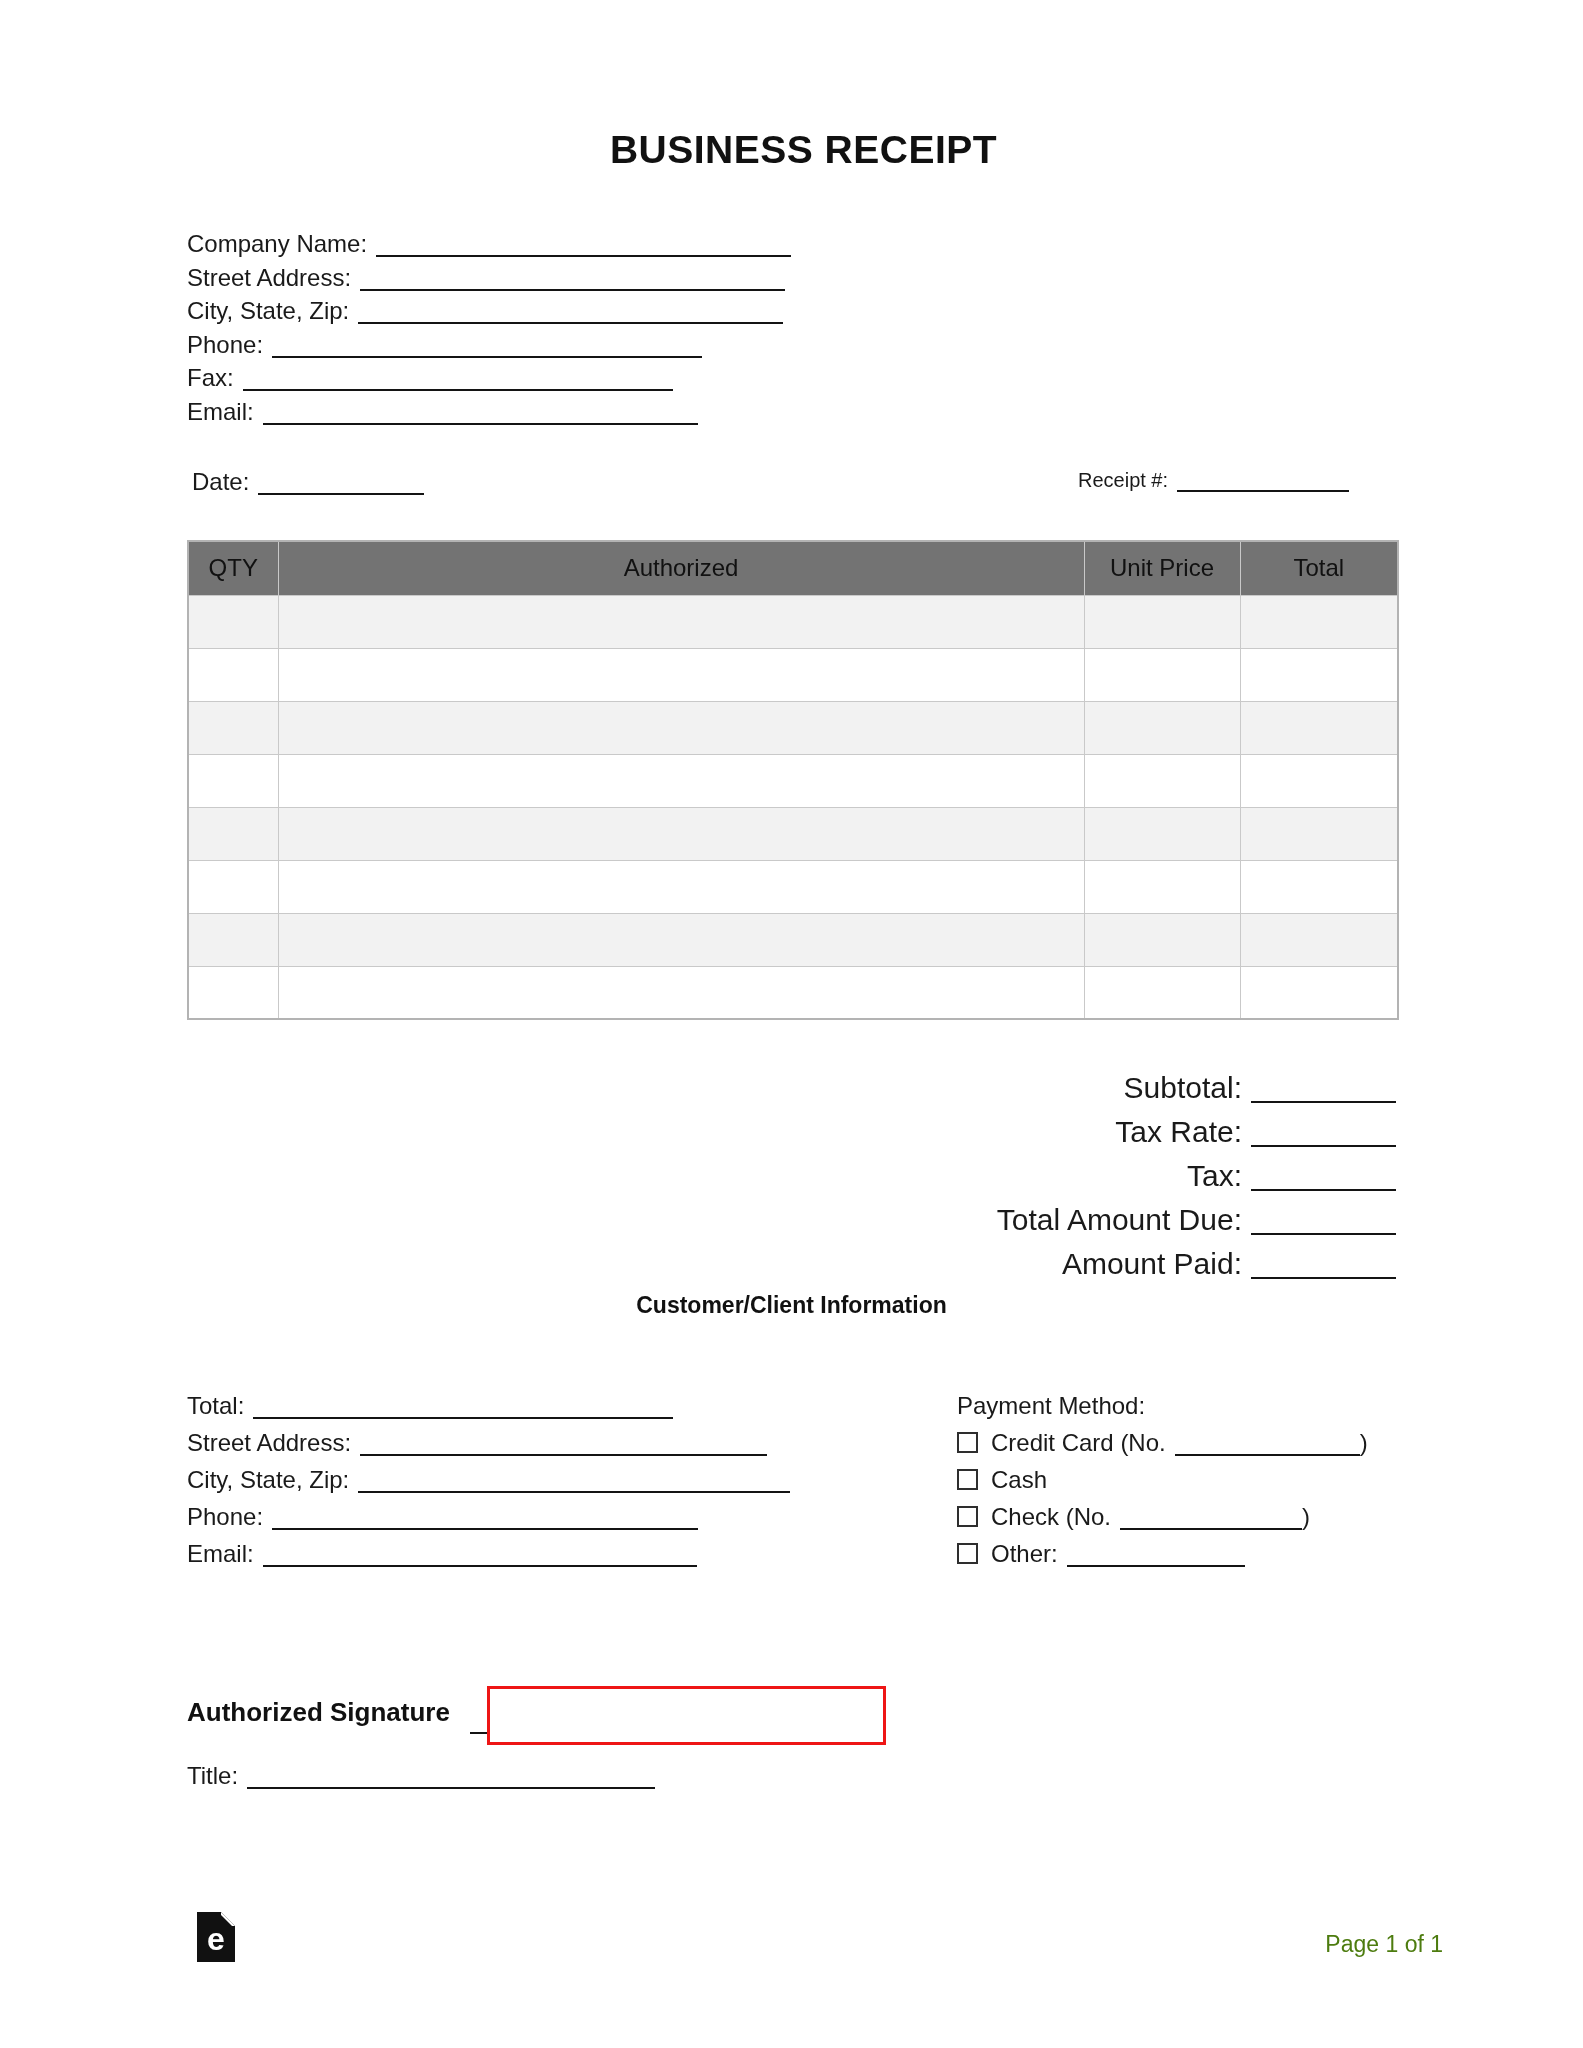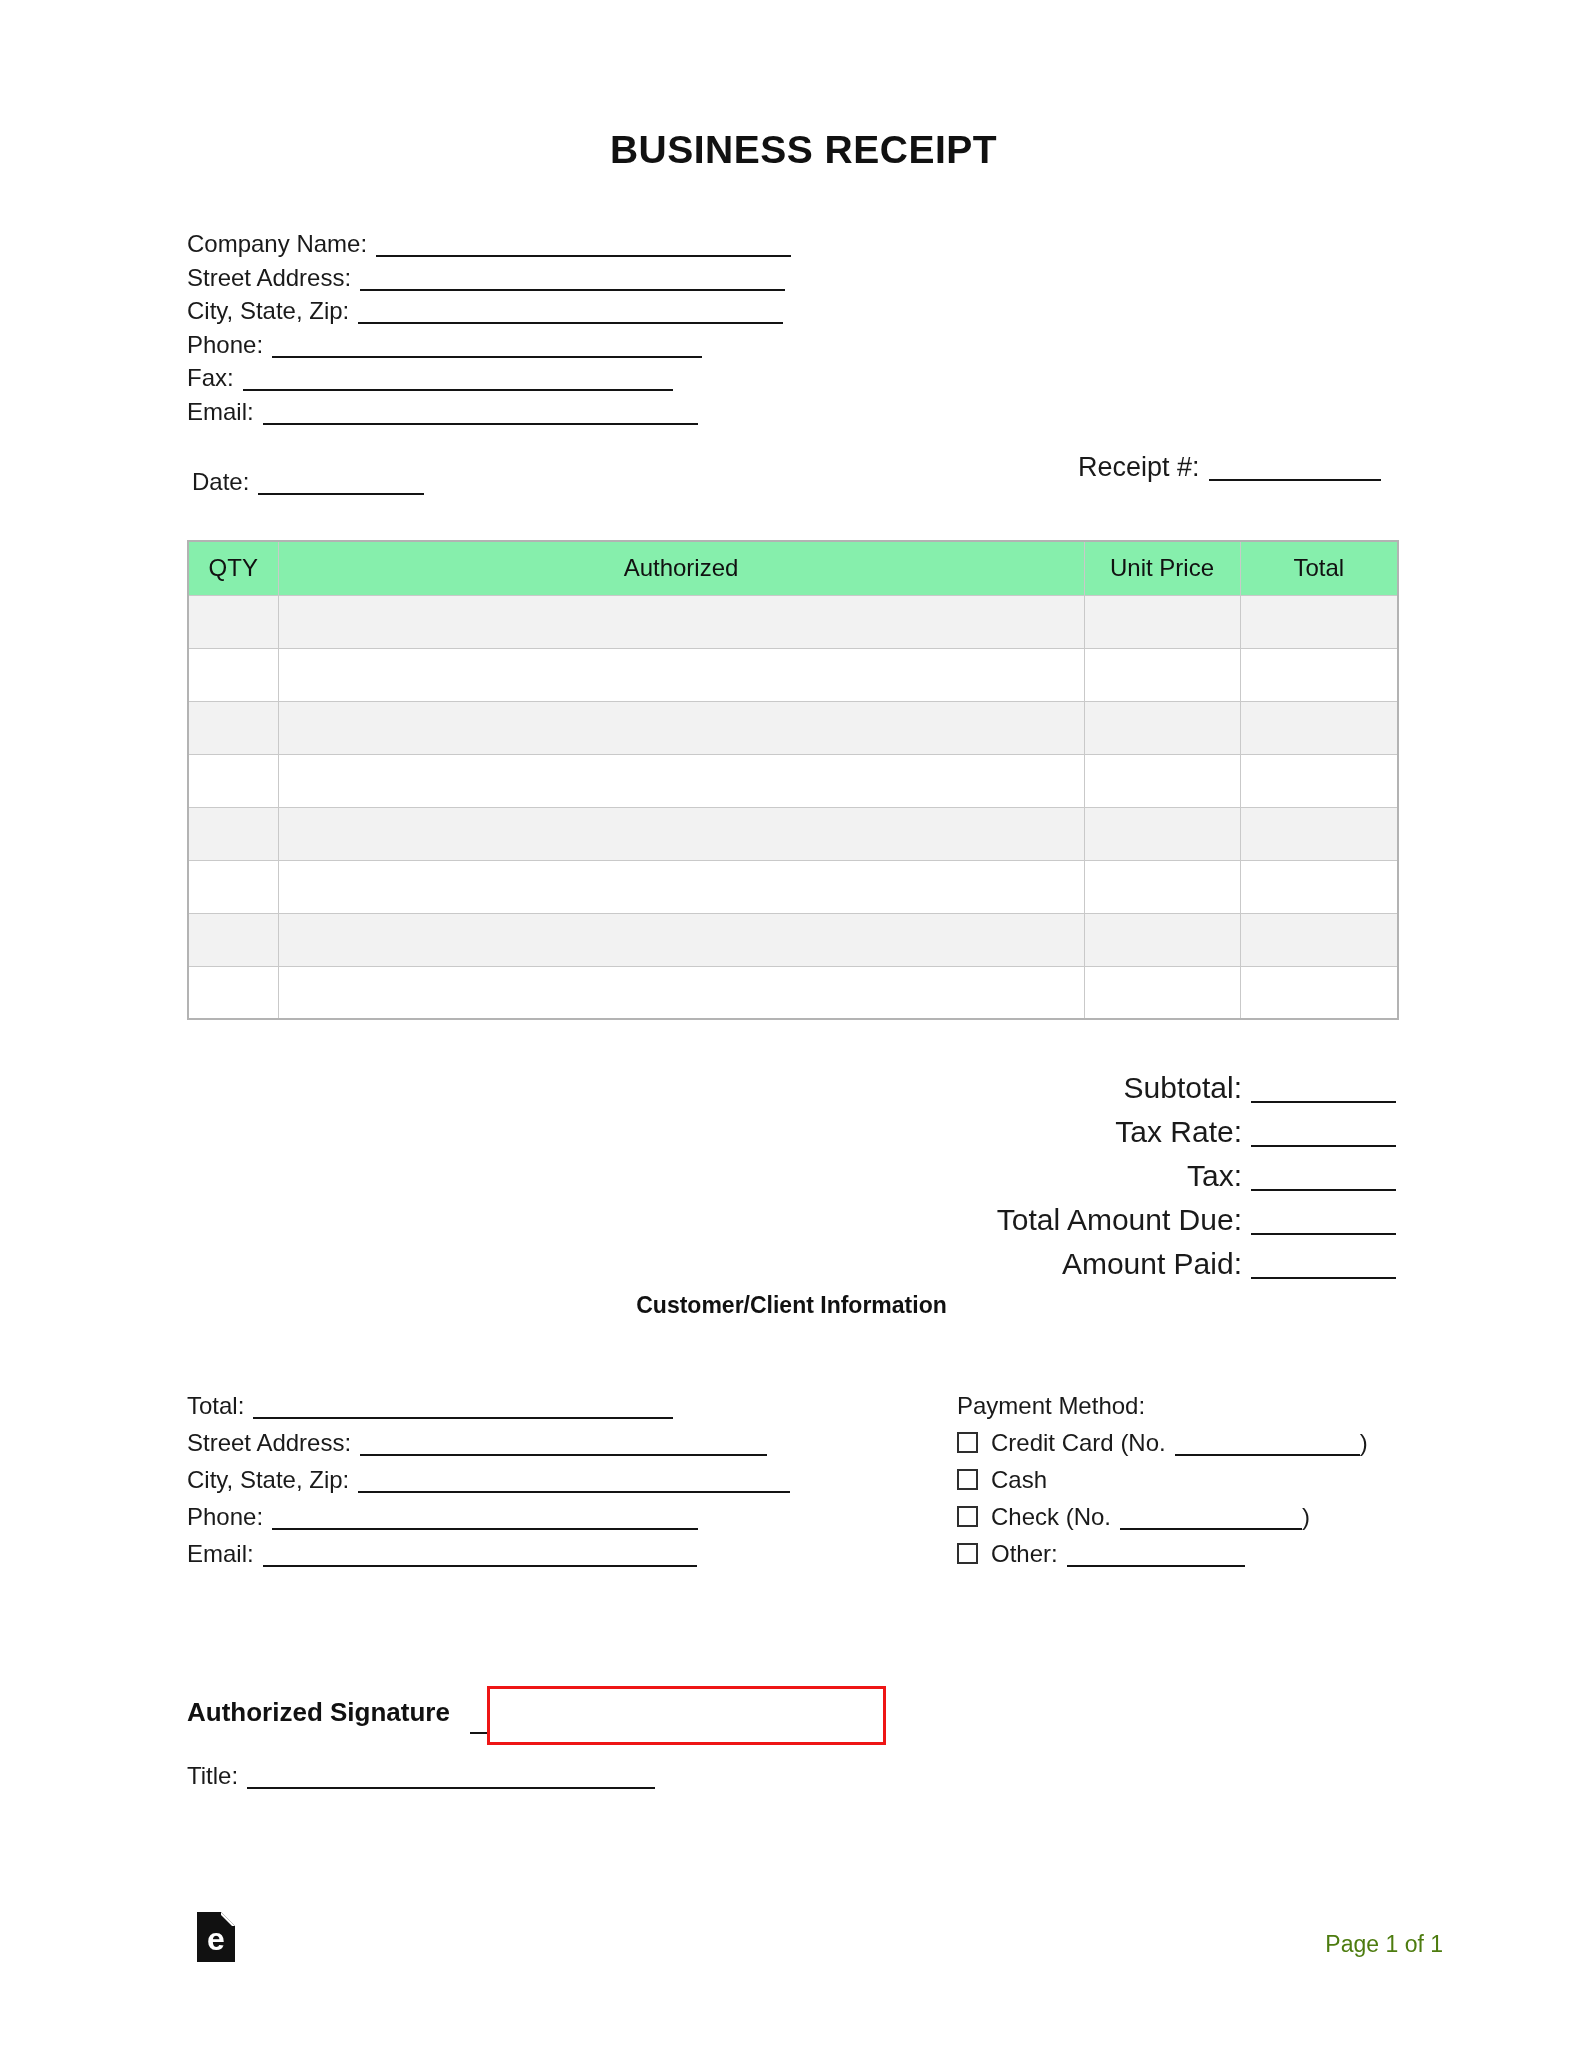--- a/index.html
+++ b/index.html
@@ -39,37 +39,37 @@
   .company-block {
     position: absolute;
     left: 187px; top: 227px;
     font-size: 24px;
     line-height: 33.5px;
     white-space: nowrap;
   }
 
   
   .date-field   { position: absolute; left: 192px;  top: 468px; font-size: 24px; white-space: nowrap; }
-  .receipt-field{ position: absolute; left: 1078px; top: 452px; font-size: 27px; white-space: nowrap; }
+  .receipt-field{ position: absolute; left: 1078px; top: 468px; font-size: 20px; white-space: nowrap; }
 
   
   .items-table {
     position: absolute;
     left: 187px; top: 540px;
     width: 1210px;
     border-collapse: collapse;
     table-layout: fixed;
     font-size: 24px;
     border: 2px solid #b3b3b3;
   }
   .items-table th {
     height: 54px;
     font-weight: normal;
     text-align: center;
-    background: #86efac;
+    background: #737373;
     border: 1px solid #c9c9c9;
     color: #111111;
   }
   .items-table td {
     height: 53px;
     border: 1px solid #c9c9c9;
     background: #ffffff;
   }
   .items-table tbody tr:nth-child(odd) td { background: #f2f2f2; }
 

